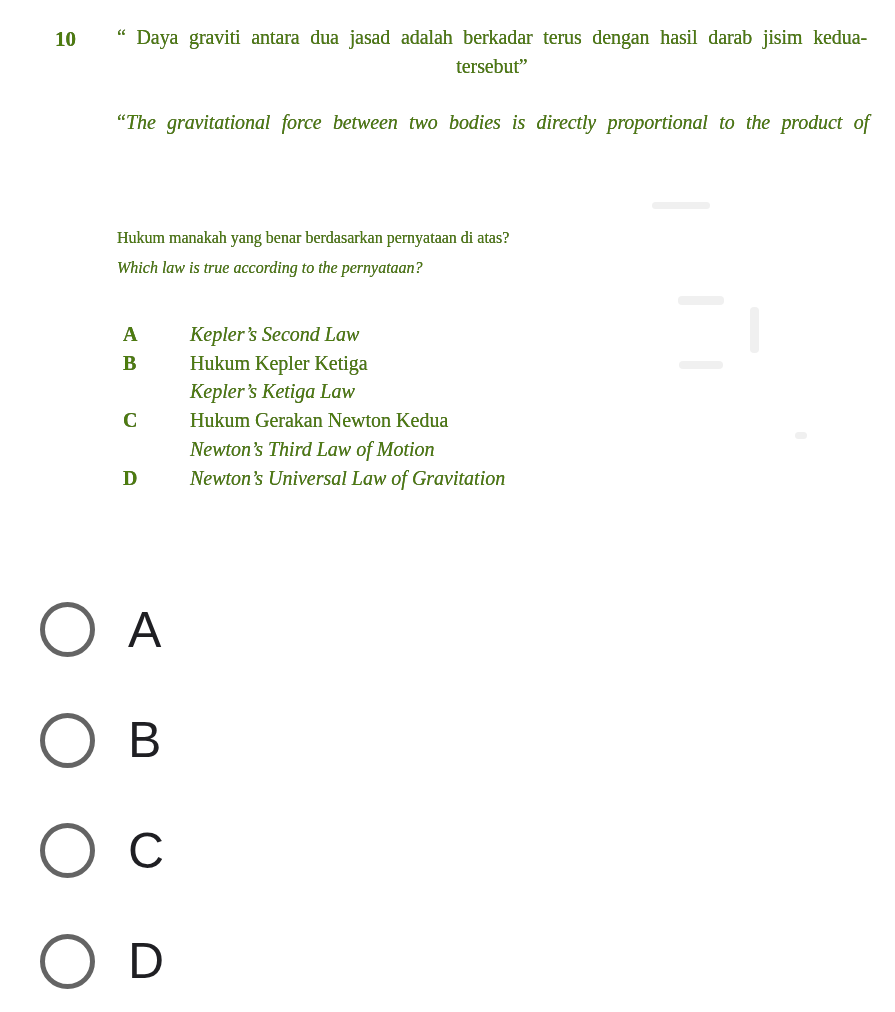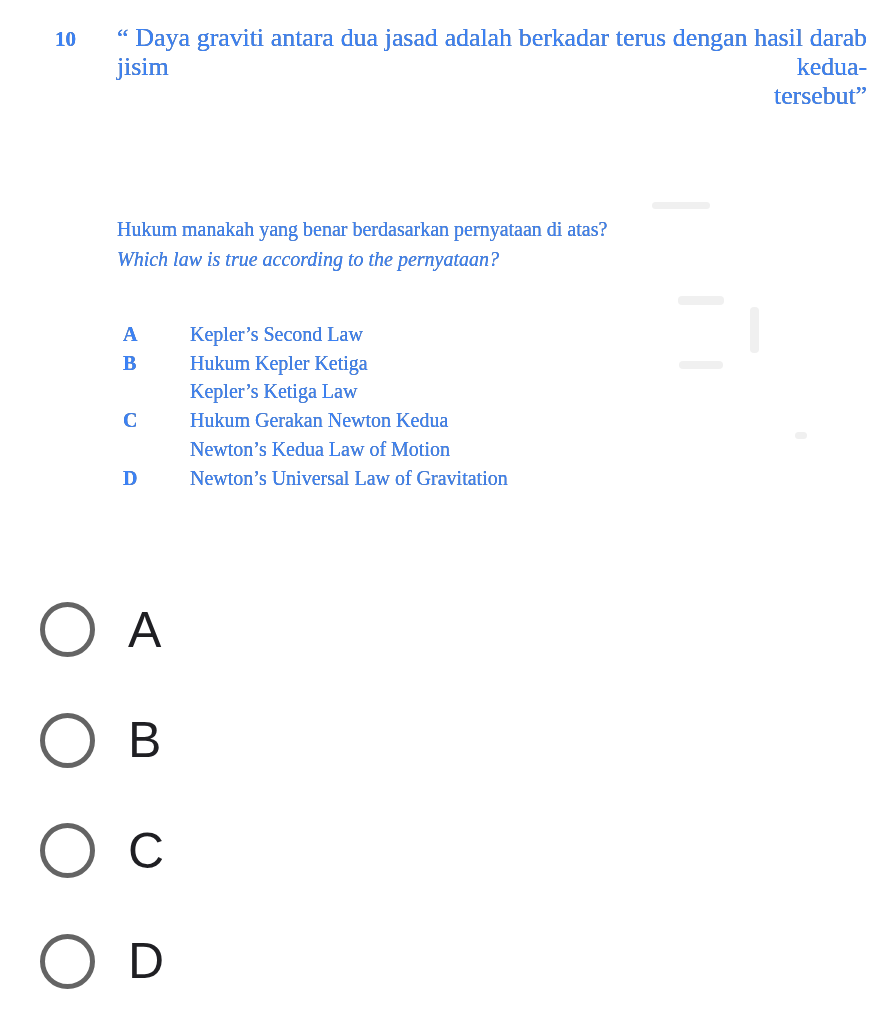--- a/index.html
+++ b/index.html
@@ -12,76 +12,76 @@
     height: 1012px;
     position: relative;
     overflow: hidden;
     font-family: "Liberation Serif", serif;
   }
 
   
   .scan {
     position: absolute;
     inset: 0;
-    color: #3b82f6;
+    color: #4d7c0f;
     filter: blur(0.3px);
   }
   .scan * { text-shadow: 0 0 0.55px rgba(58,58,58,0.85); }
 
   .q-number {
     position: absolute;
     left: 55px;
     top: 27px;
     font-size: 21px;
     font-weight: bold;
   }
 
   .para {
     position: absolute;
-    font-size: 26px;
+    font-size: 20px;
     line-height: 29px;
     letter-spacing: -0.1px;
   }
   .para .line {
-    text-align: right;
+    text-align: center;
     white-space: pre-wrap;
   }
   .para .line.just {
     text-align: justify;
     text-align-last: justify;
   }
   .stmt-my { left: 117px; top: 23px;  width: 750px; }
   .stmt-en { left: 115px; top: 108px; width: 754px; font-style: italic; }
 
   .prompt {
     position: absolute;
     left: 117px;
-    top: 215px;
-    font-size: 20px;
+    top: 223px;
+    font-size: 16px;
     line-height: 29.5px;
   }
   .prompt .en { font-style: italic; }
 
   .choices {
     position: absolute;
     left: 123px;
     top: 320px;
     width: 640px;
   }
   .choice {
     display: grid;
     grid-template-columns: 67px 1fr;
     font-size: 20px;
     line-height: 28.7px;
   }
   .choice .letter {
     font-weight: bold;
     grid-row: 1 / 3;
   }
-  .choice .en { }
+  .choice .en { font-style: italic; }
 
   
   .smudge {
     position: absolute;
     background: #f0f0f0;
     border-radius: 4px;
   }
 
   
   .radio-group {
@@ -125,41 +125,42 @@
 <div class="scan">
 
   <div class="q-number">10</div>
 
   <div class="para stmt-my">
     <div class="line just">“ Daya graviti antara dua jasad adalah berkadar terus dengan hasil darab jisim kedua-</div>
     <div class="line">tersebut”</div>
   </div>
 
   <div class="para stmt-en">
+    <div class="line just">“The gravitational force between two bodies is directly proportional to the product of</div>
   </div>
 
   <div class="prompt">
     <div class="my">Hukum manakah yang benar berdasarkan pernyataan di atas?</div>
     <div class="en">Which law is true according to the pernyataan?</div>
   </div>
 
   <div class="choices">
     <div class="choice">
       <div class="letter">A</div>
       <div class="en">Kepler’s Second Law</div>
     </div>
     <div class="choice">
       <div class="letter">B</div>
       <div class="my">Hukum Kepler Ketiga</div>
       <div class="en">Kepler’s Ketiga Law</div>
     </div>
     <div class="choice">
       <div class="letter">C</div>
       <div class="my">Hukum Gerakan Newton Kedua</div>
-      <div class="en">Newton’s Kedua Law of Motion</div>
+      <div class="en">Newton’s Third Law of Motion</div>
     </div>
     <div class="choice">
       <div class="letter">D</div>
       <div class="en">Newton’s Universal Law of Gravitation</div>
     </div>
   </div>
 
   <div class="smudge" style="left:652px; top:202px; width:58px; height:7px;"></div>
   <div class="smudge" style="left:678px; top:296px; width:46px; height:9px;"></div>
   <div class="smudge" style="left:750px; top:307px; width:9px; height:46px;"></div>

